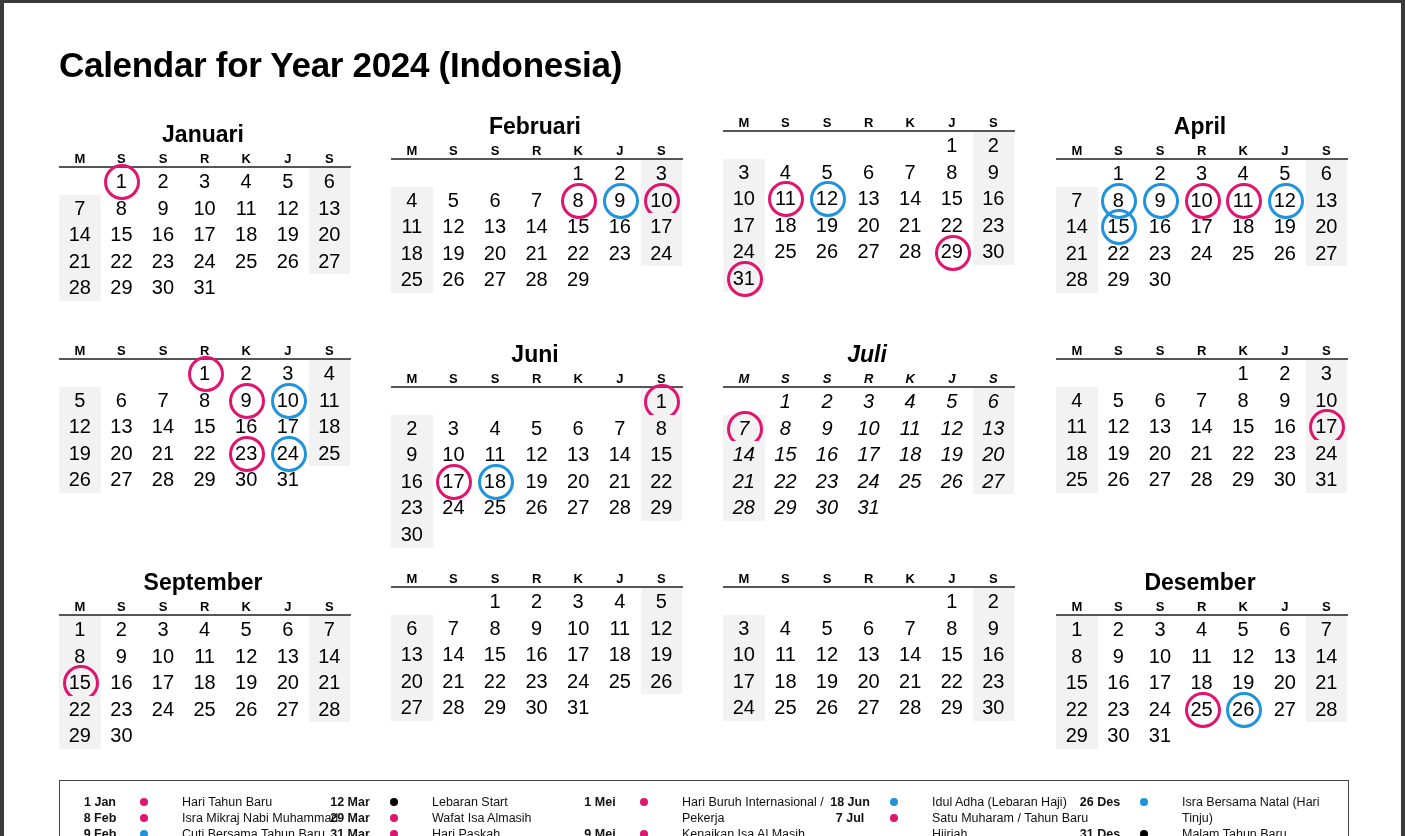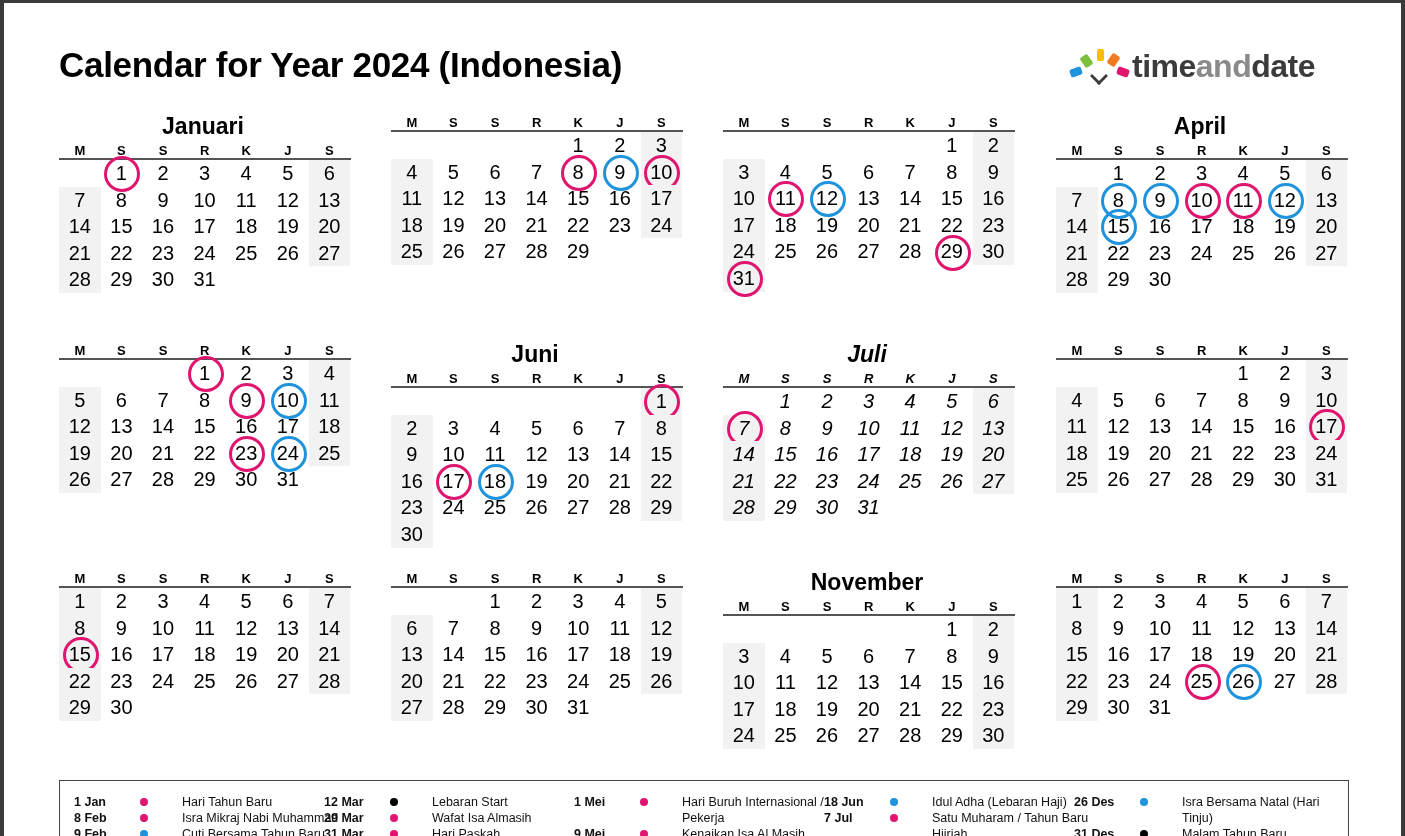--- a/index.html
+++ b/index.html
@@ -56,44 +56,33 @@
   }
   .cell.hol::after { border-color:#e0156f; }
   .cell.obs::after { border-color:#1f93dc; }
 
   .legend {
     position:absolute; left:55px; top:777px; width:1288px; height:70px;
     border:1.5px solid #444; background:#fff;
   }
   .legend-col { position:absolute; top:13px; }
   .lg-row { display:flex; font-size:12.5px; line-height:16px; color:#111; }
-  .lg-date { font-weight:bold; width:52px; text-align:left; padding-right:14px; white-space:nowrap; }
+  .lg-date { font-weight:bold; width:52px; text-align:center; padding-right:14px; white-space:nowrap; }
   .lg-dot { width:8px; height:8px; border-radius:50%; margin-top:4px; margin-right:6px; flex:none; }
   .lg-name { width:170px;margin-left:28px; }
 </style>
 </head>
 <body>
 
 <div class="page">
   <div class="title">Calendar for Year 2024 (Indonesia)</div>
 
-  <div class="logo">
-    <div class="logo-mark">
-      <span style="left:4px;top:22px;width:12px;height:8px;background:#1f93dc;transform:rotate(-20deg)"></span>
-      <span style="left:16px;top:9px;width:9px;height:12px;background:#7fbf3f;transform:rotate(-35deg)"></span>
-      <span style="left:31px;top:3px;width:7px;height:12px;background:#f6c000"></span>
-      <span style="left:43px;top:8px;width:9px;height:12px;background:#f07a22;transform:rotate(35deg)"></span>
-      <span style="left:51px;top:22px;width:12px;height:8px;background:#e0156f;transform:rotate(20deg)"></span>
-      <span style="left:24px;top:21px;width:14px;height:14px;border-right:4px solid #3b3b3b;border-bottom:4px solid #3b3b3b;transform:rotate(45deg) scale(0.7);border-radius:0;background:transparent"></span>
-    </div>
-    <div class="logo-text"><span>time</span><span class="mid">and</span><span>date</span></div>
-  </div>
 
   <div id="months">
-      <div class="month" style="left: 55px; top: 109px;">
+      <div class="month" style="left: 55px; top: 117px;">
         <div class="month-name">Januari</div>
         <div class="dow">
           <div>M</div>
           <div>S</div>
           <div>S</div>
           <div>R</div>
           <div>K</div>
           <div>J</div>
           <div>S</div>
         </div>
@@ -126,20 +115,21 @@
           <div class="cell">25</div>
           <div class="cell">26</div>
           <div class="cell wknd">27</div>
           <div class="cell wknd">28</div>
           <div class="cell">29</div>
           <div class="cell">30</div>
           <div class="cell">31</div>
         </div>
       </div>
       <div class="month" style="left: 387px; top: 109px;">
+        <div class="month-name">Februari</div>
         <div class="dow">
           <div>M</div>
           <div>S</div>
           <div>S</div>
           <div>R</div>
           <div>K</div>
           <div>J</div>
           <div>S</div>
         </div>
         <div class="grid">
@@ -457,20 +447,21 @@
           <div class="cell wknd">25</div>
           <div class="cell">26</div>
           <div class="cell">27</div>
           <div class="cell">28</div>
           <div class="cell">29</div>
           <div class="cell">30</div>
           <div class="cell wknd">31</div>
         </div>
       </div>
       <div class="month" style="left: 55px; top: 565px;">
+        <div class="month-name">September</div>
         <div class="dow">
           <div>M</div>
           <div>S</div>
           <div>S</div>
           <div>R</div>
           <div>K</div>
           <div>J</div>
           <div>S</div>
         </div>
         <div class="grid">
@@ -546,21 +537,20 @@
           <div class="cell">25</div>
           <div class="cell wknd">26</div>
           <div class="cell wknd">27</div>
           <div class="cell">28</div>
           <div class="cell">29</div>
           <div class="cell">30</div>
           <div class="cell">31</div>
         </div>
       </div>
       <div class="month" style="left: 719px; top: 565px;">
-        <div class="month-name">November</div>
         <div class="dow">
           <div>M</div>
           <div>S</div>
           <div>S</div>
           <div>R</div>
           <div>K</div>
           <div>J</div>
           <div>S</div>
         </div>
         <div class="grid">
@@ -595,20 +585,21 @@
           <div class="cell wknd">24</div>
           <div class="cell">25</div>
           <div class="cell">26</div>
           <div class="cell">27</div>
           <div class="cell">28</div>
           <div class="cell">29</div>
           <div class="cell wknd">30</div>
         </div>
       </div>
       <div class="month" style="left: 1052px; top: 565px;">
+        <div class="month-name">Desember</div>
         <div class="dow">
           <div>M</div>
           <div>S</div>
           <div>S</div>
           <div>R</div>
           <div>K</div>
           <div>J</div>
           <div>S</div>
         </div>
         <div class="grid">

